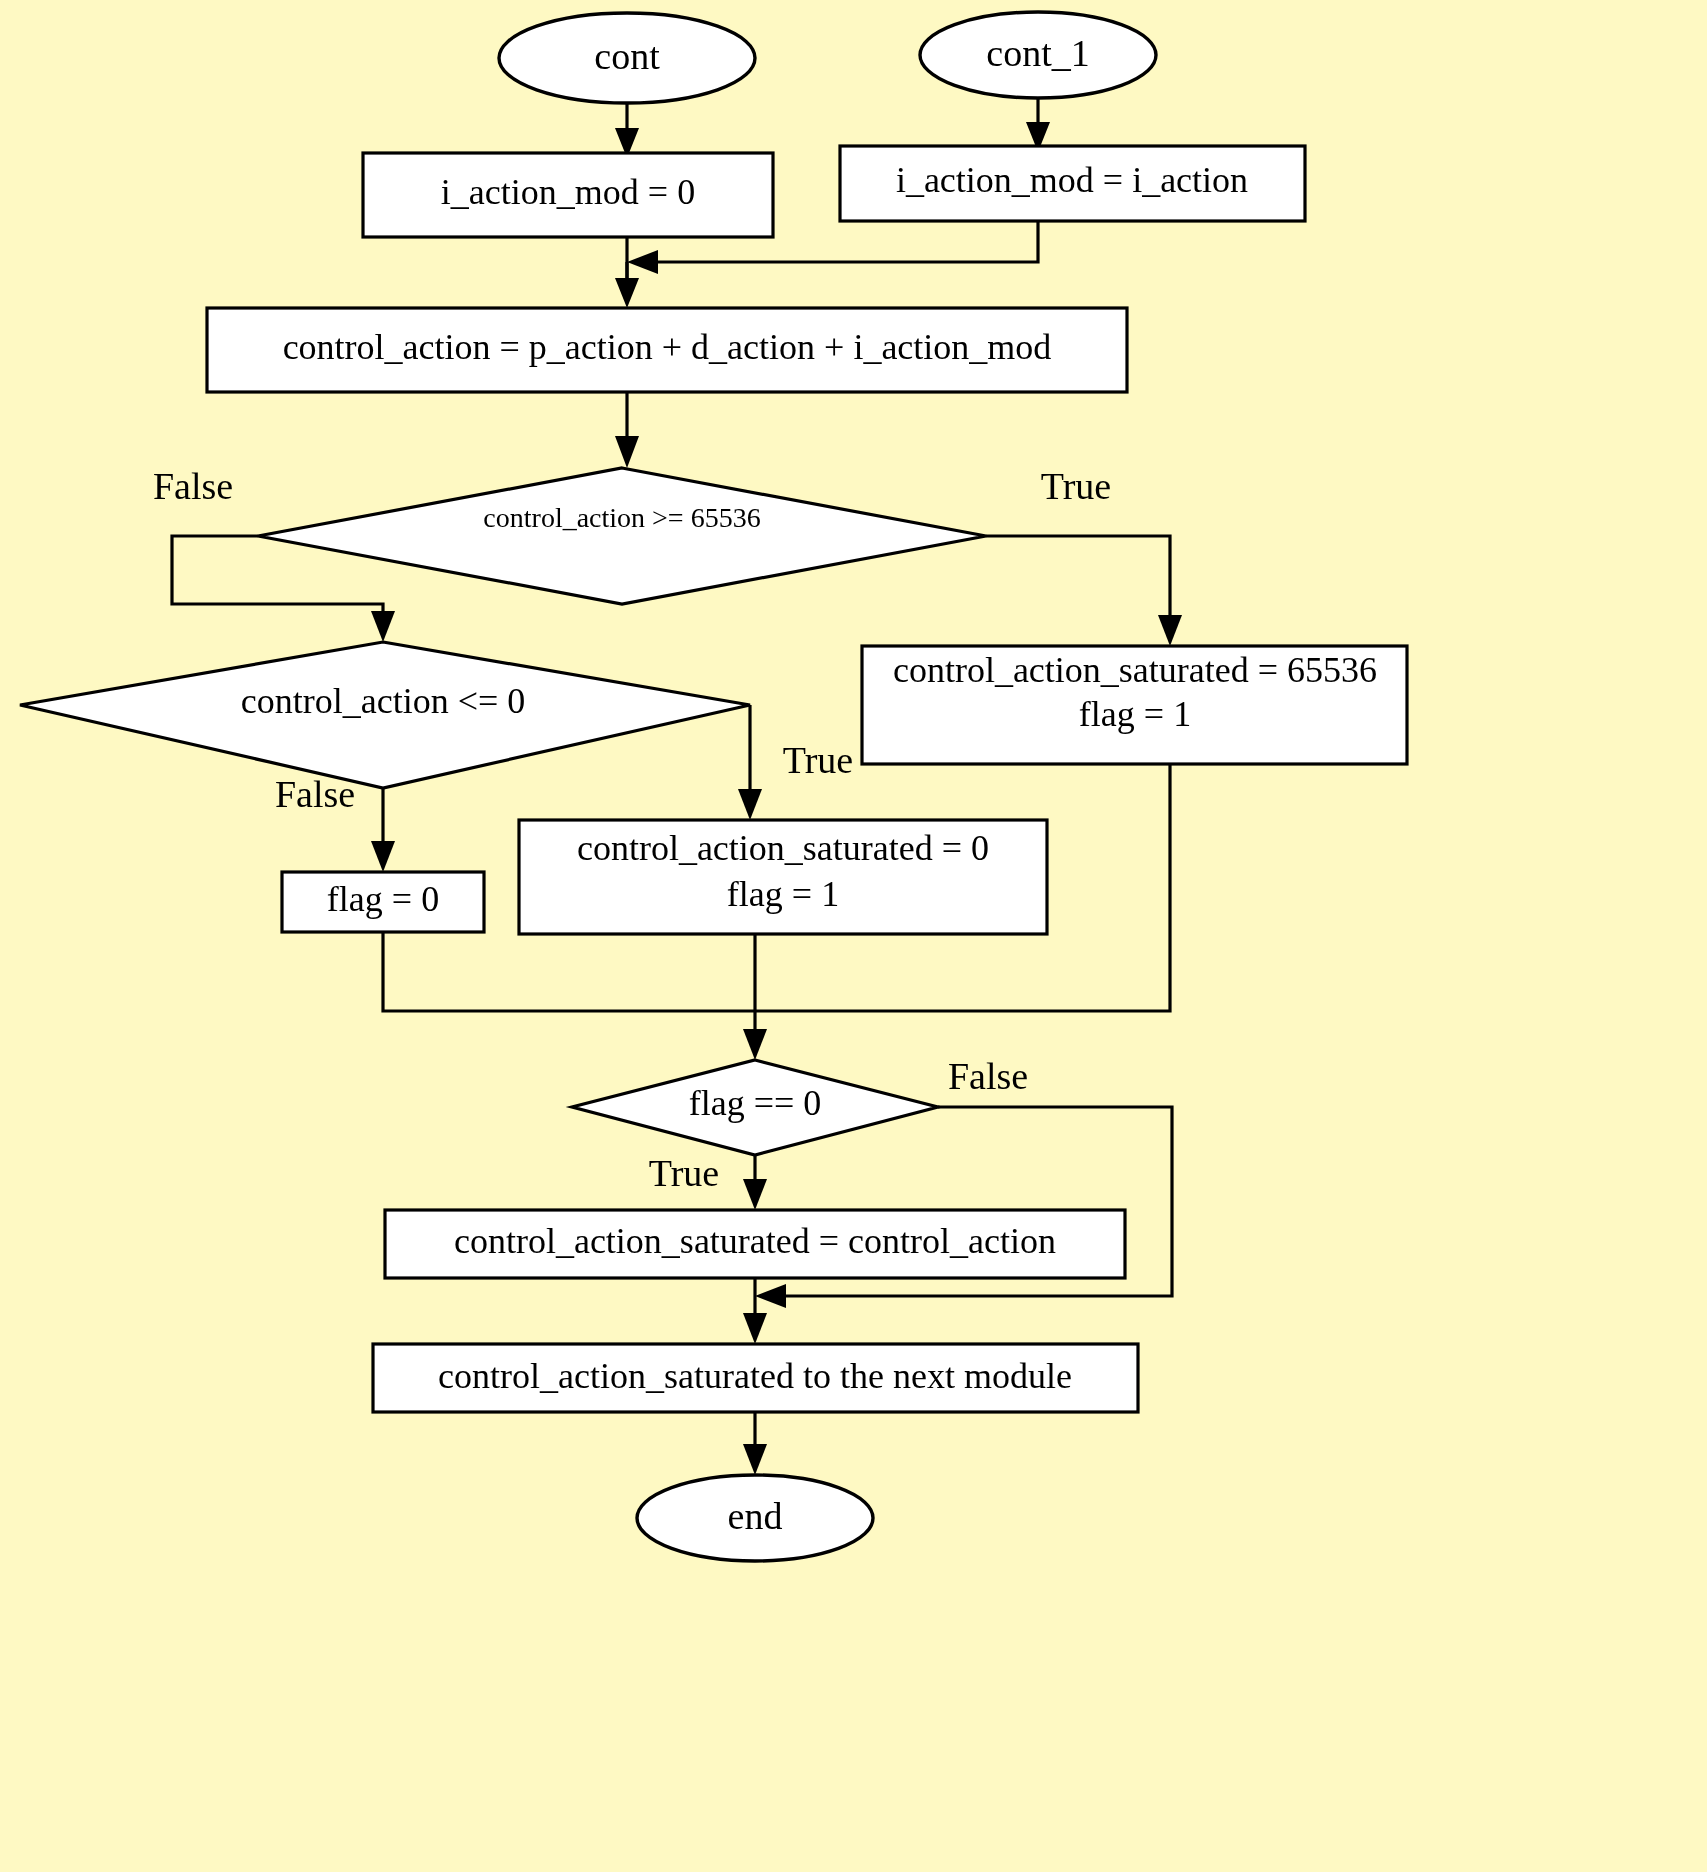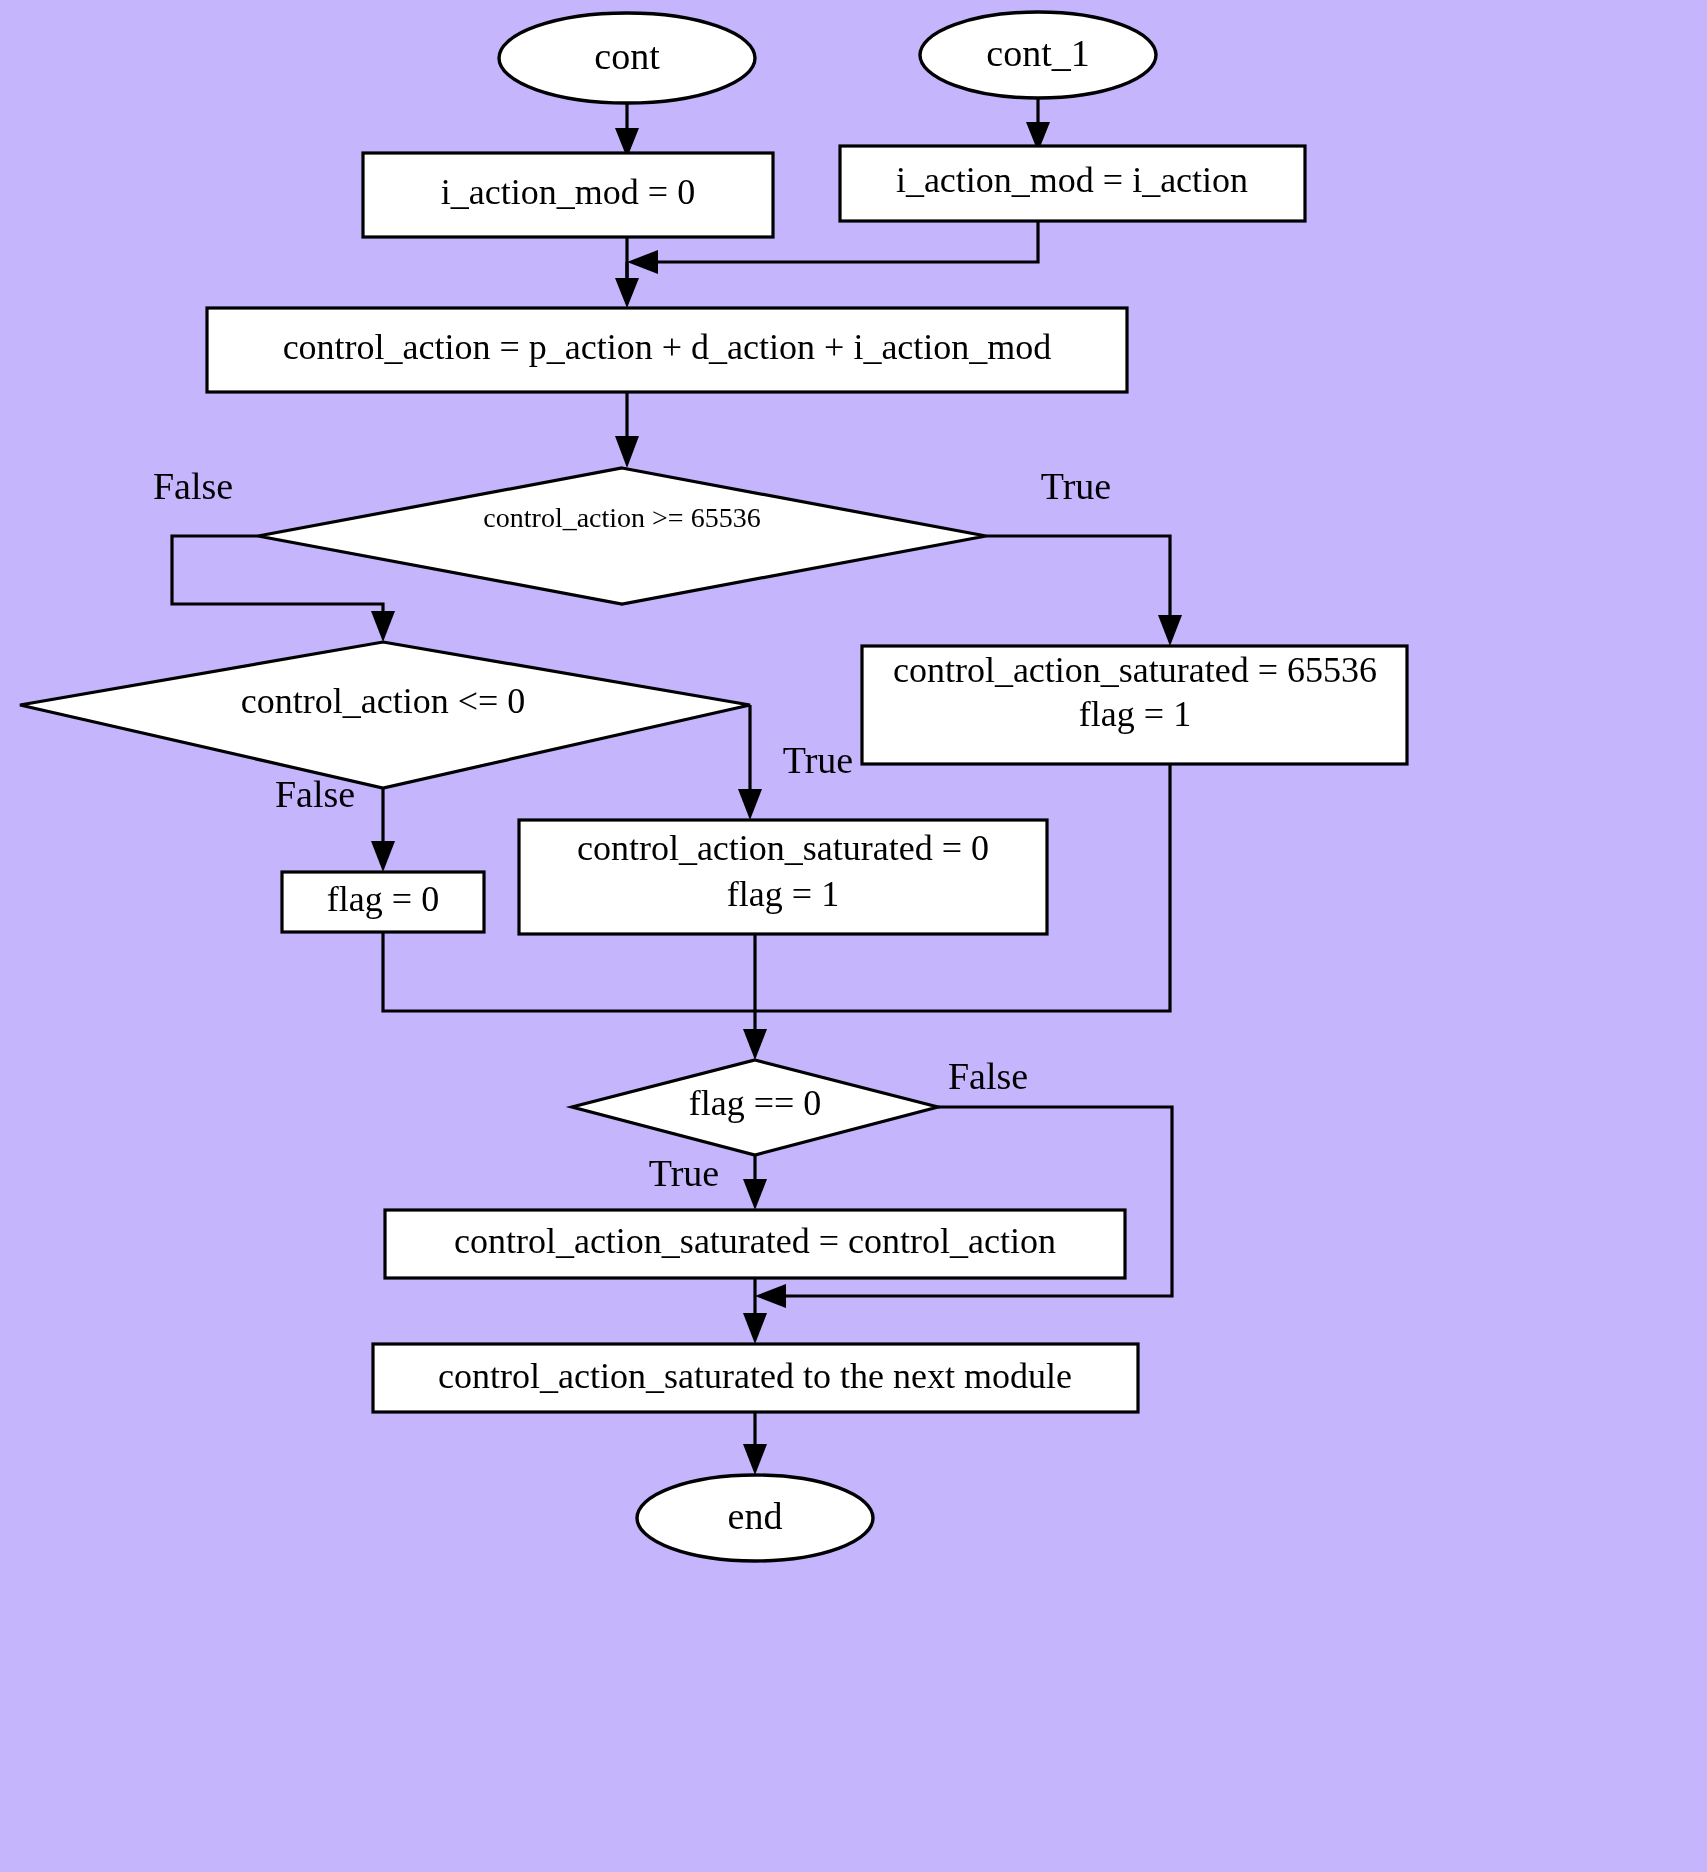--- a/index.html
+++ b/index.html
@@ -10,21 +10,21 @@
   body {
     width: 1707px;
     height: 1872px;
     font-family: "Liberation Serif", "DejaVu Serif", serif;
     overflow: hidden;
   }
   #flowchart-root {
     position: relative;
     width: 1707px;
     height: 1872px;
-    background: #c4b5fd;
+    background: #fef9c3;
   }
   svg#flow-svg {
     display: block;
     width: 1707px;
     height: 1872px;
   }
   .node-shape {
     fill: #ffffff;
     stroke: #000000;
     stroke-width: 3.2;

